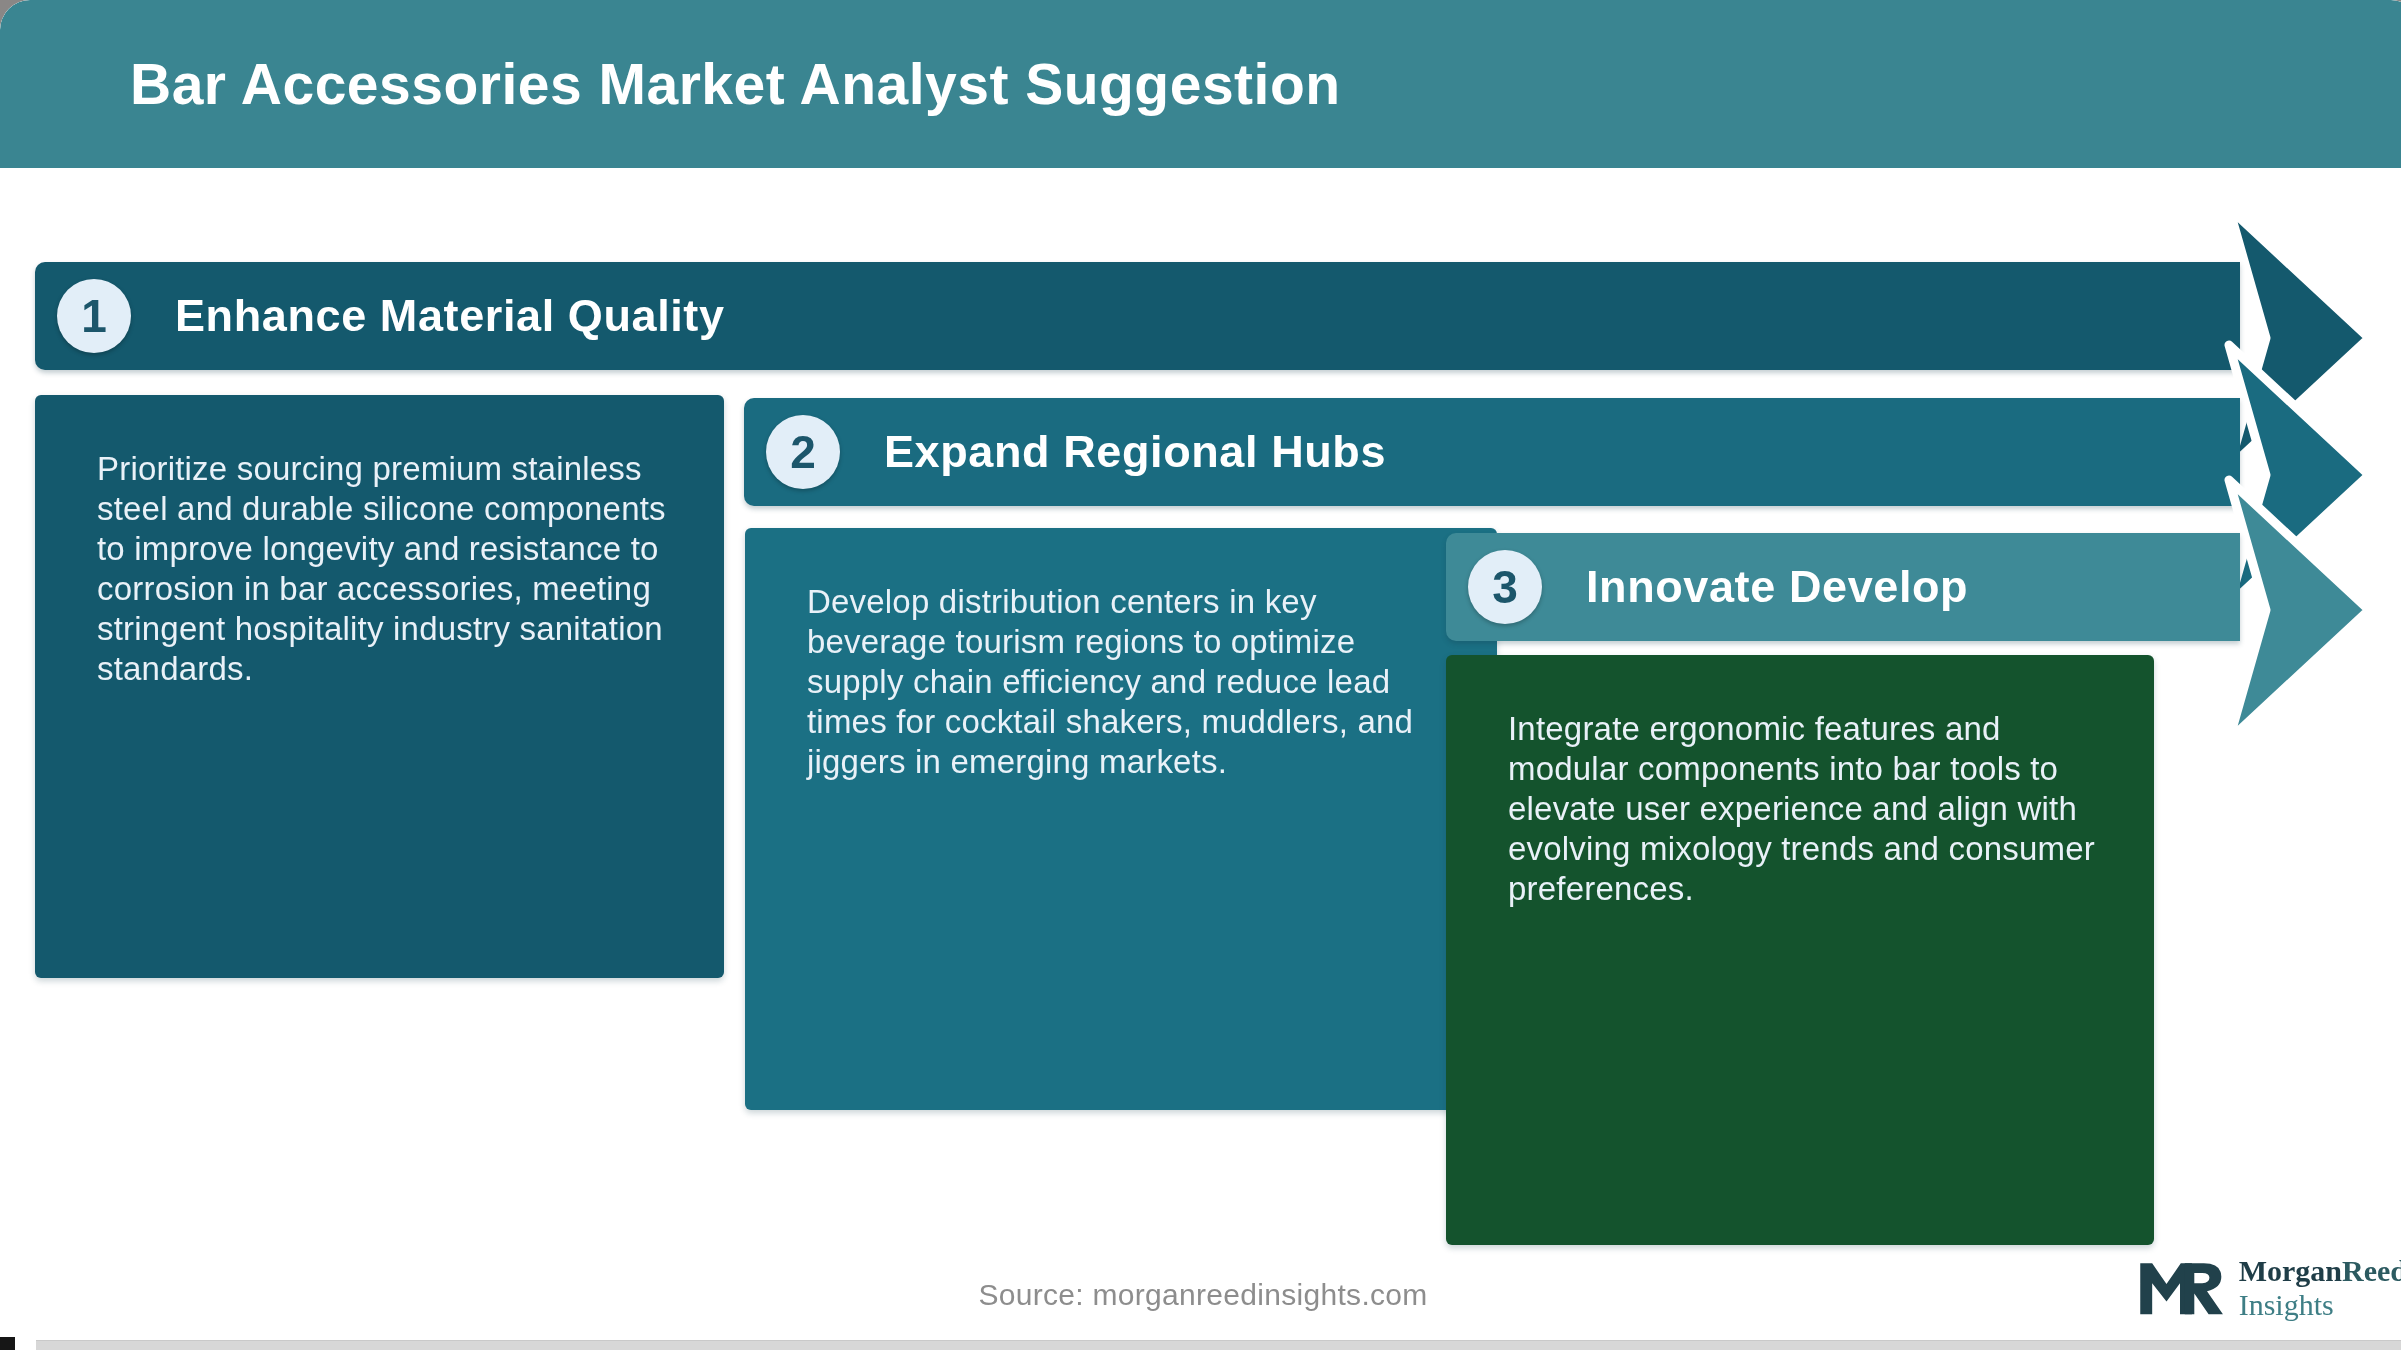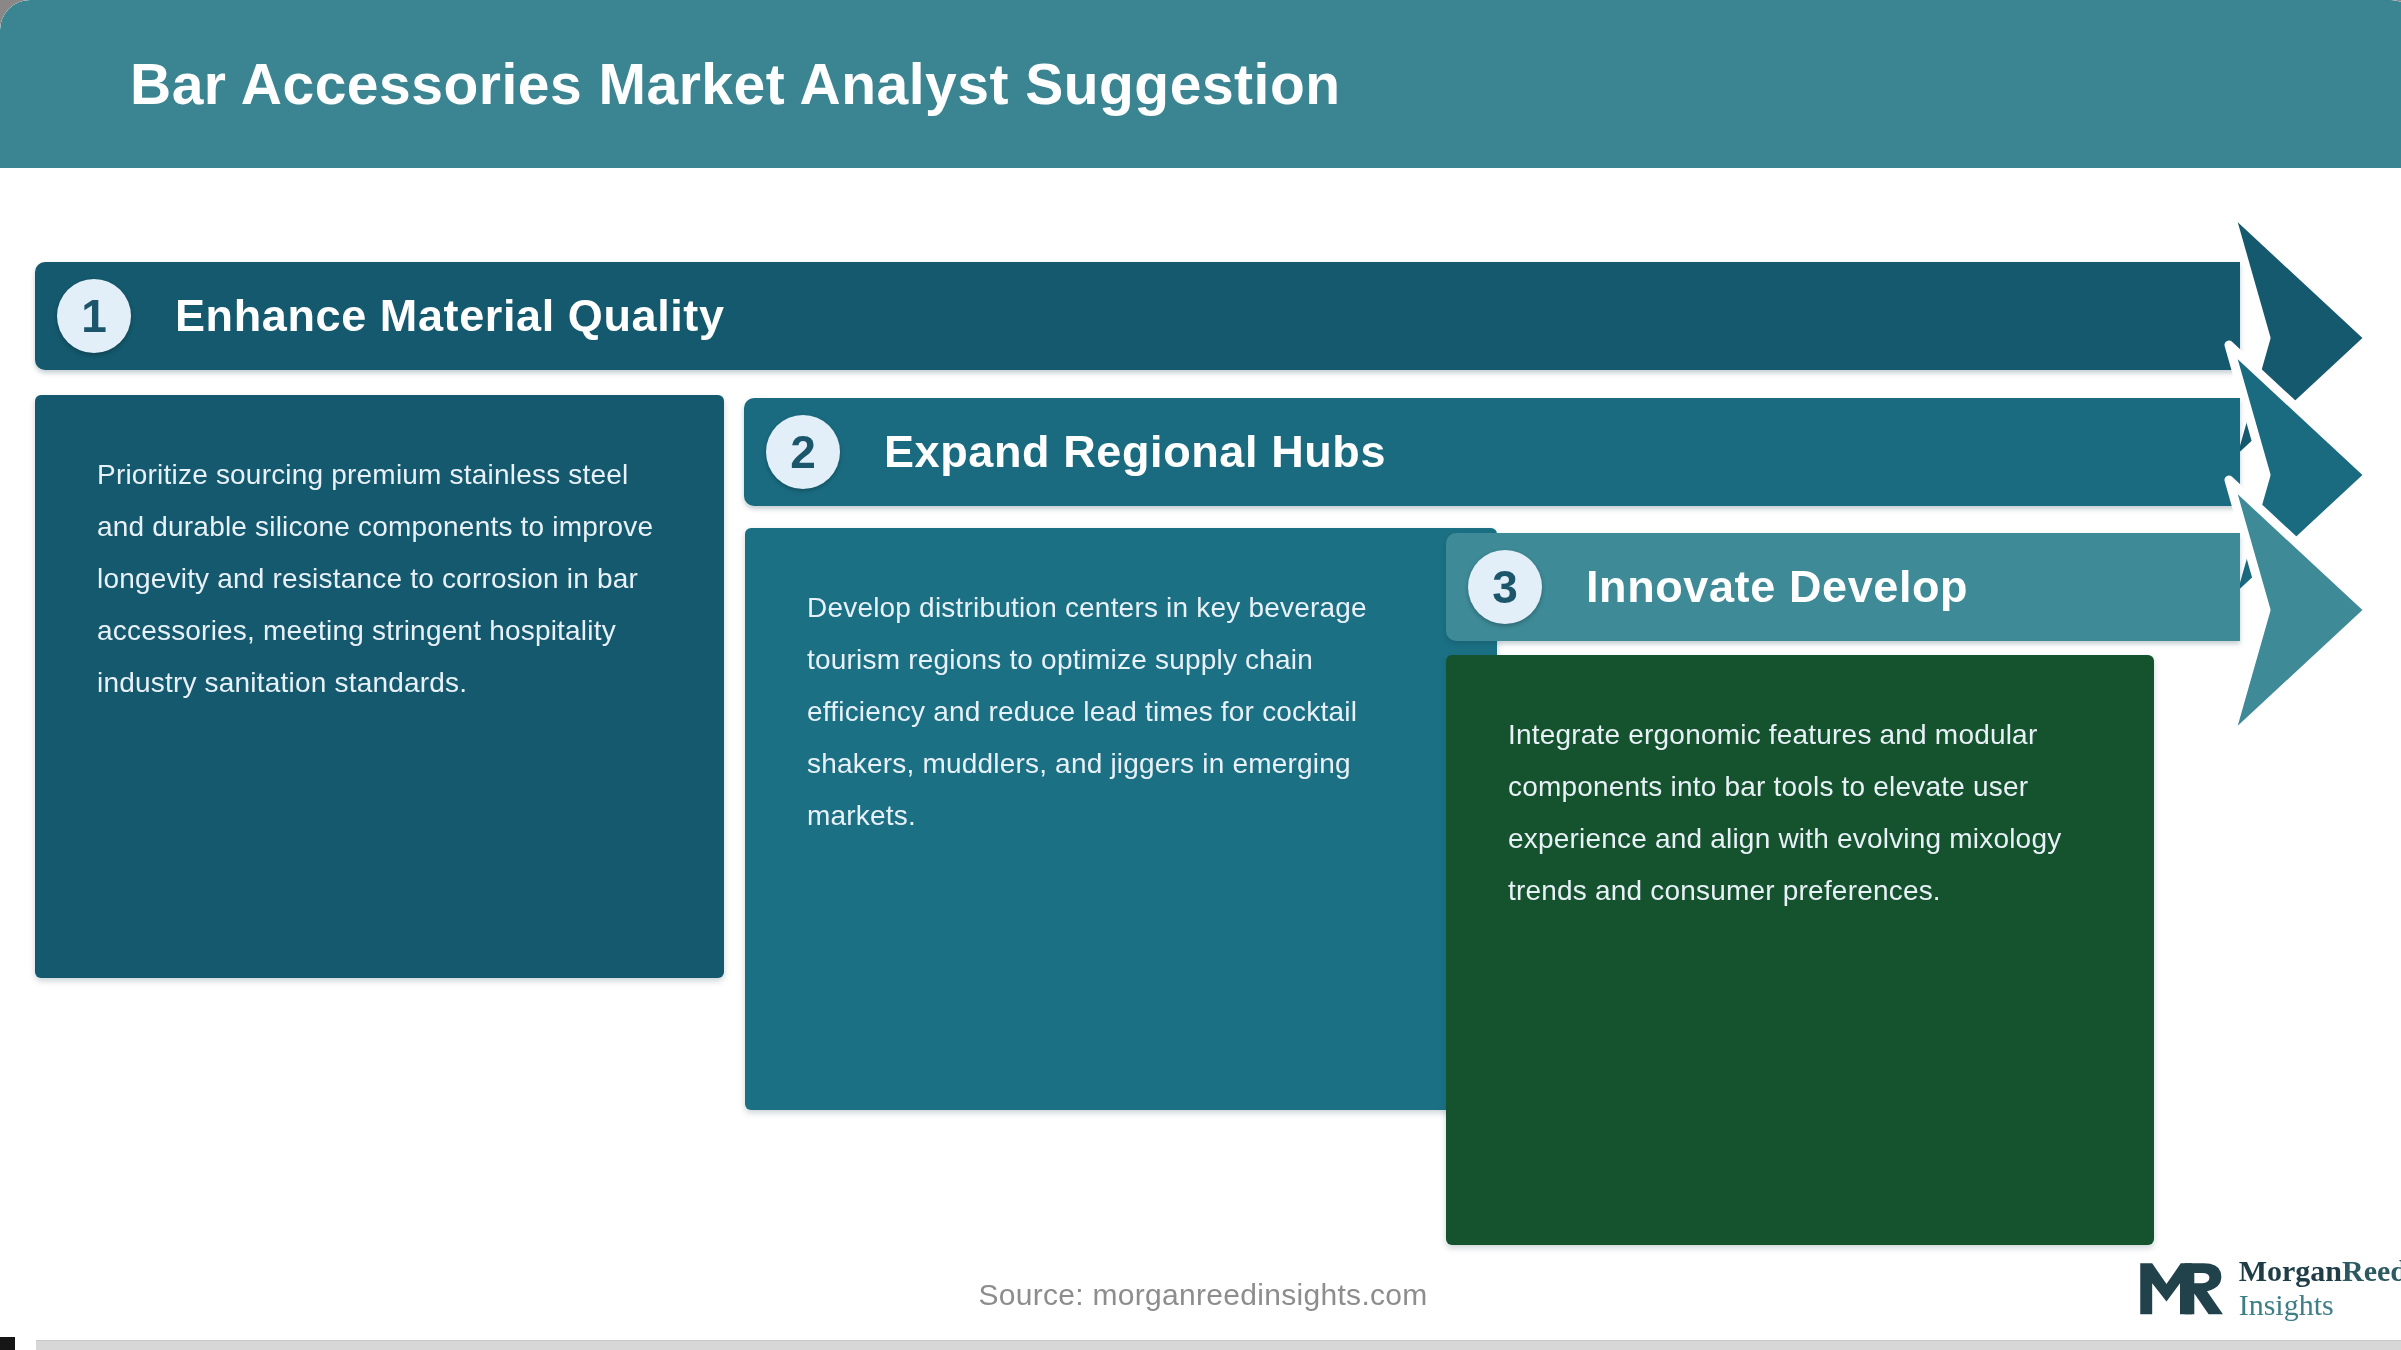--- a/index.html
+++ b/index.html
@@ -73,21 +73,21 @@
 
   
   .box {
     position: absolute; z-index: 0;
     border-radius: 6px;
     color: #E9F1F8;
     box-shadow: 0 3px 6px rgba(20, 60, 75, 0.22);
   }
   .box p {
     margin: 0; padding: 54px 58px 0 62px;
-    font-size: 28px; line-height: 52px; letter-spacing: 0.2px;
+    font-size: 33px; line-height: 40px; letter-spacing: 0.2px;
     font-weight: 400;
   }
   .box1 { left: 35px;   top: 395px; width: 689px; height: 583px; background: #14596D; }
   .box2 { left: 745px;  top: 528px; width: 752px; height: 582px; background: #1B7084; }
   .box3 { left: 1446px; top: 655px; width: 708px; height: 590px; background: #14532d; }
 
   
   .source {
     position: absolute; left: 0; right: 15px; top: 1278px;
     text-align: center;

